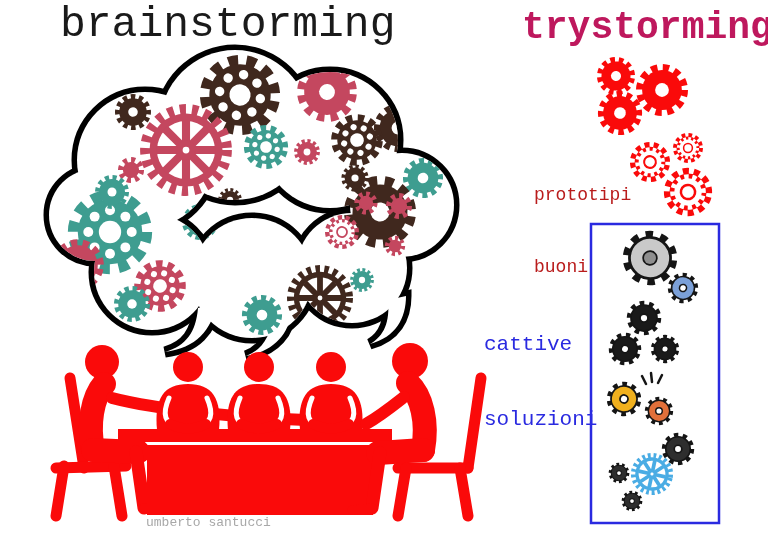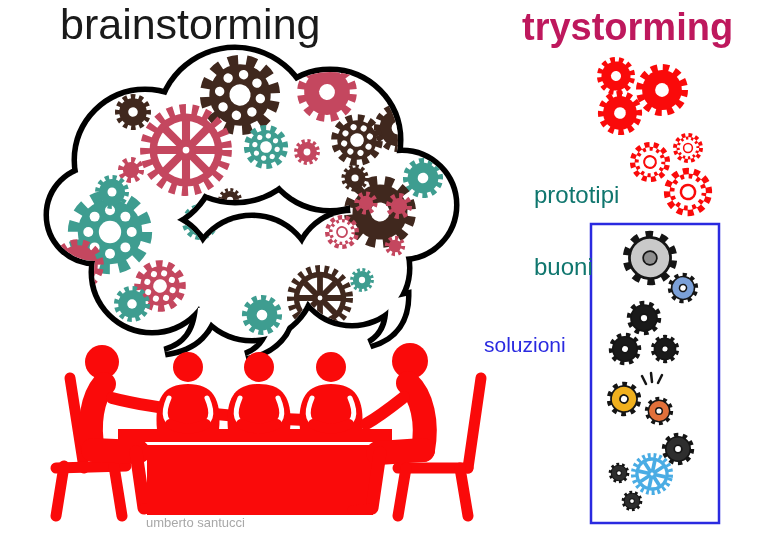--- a/index.html
+++ b/index.html
@@ -1,24 +1,24 @@
 <!DOCTYPE html>
 <html><head>
 <meta charset="utf-8">
 <style>
   html,body{margin:0;padding:0;background:#fff;}
   .canvas{
     position:relative;width:768px;height:543px;background:#fff;overflow:hidden;
-    font-family:Liberation Sans, sans-serif;
+    font-family:Liberation Mono, monospace;
   }
   .art{position:absolute;left:0;top:0;}
   .txt{position:absolute;white-space:pre;}
   .title-left{left:60px;top:0px;font-size:43px;font-weight:400;color:#1a1a1a;}
   .title-right{left:522px;top:6px;font-size:38px;font-weight:700;color:#be185d;}
-  .label-prototipi{left:534px;top:135px;font-size:24px;line-height:24px;color:#0f766e;}
+  .label-prototipi{left:534px;top:135px;font-size:18px;line-height:24px;color:#b91c1c;}
   .label-parco{left:484px;top:282px;font-size:21px;line-height:25px;color:#2a2ae0;}
   .watermark{left:146px;top:515px;font-size:13px;color:#a8a8a8;}
 </style>
 </head>
 <body>
 
 <div class="canvas">
 
   <svg class="art" width="768" height="543" viewBox="0 0 768 543">
     <defs>
@@ -243,17 +243,18 @@
 
   <div class="txt title-left">brainstorming</div>
   <div class="txt title-right">trystorming</div>
 
   <div class="txt label-prototipi">
     <div>prototipi</div>
     <div>buoni</div>
   </div>
 
   <div class="txt label-parco">
+    <div>cattive</div>
     <div>soluzioni</div>
   </div>
 
   <div class="txt watermark">umberto santucci</div>
 </div>
 
 </body></html>

